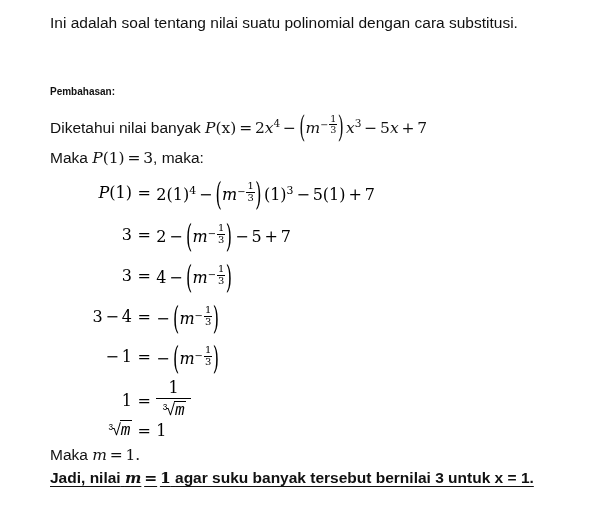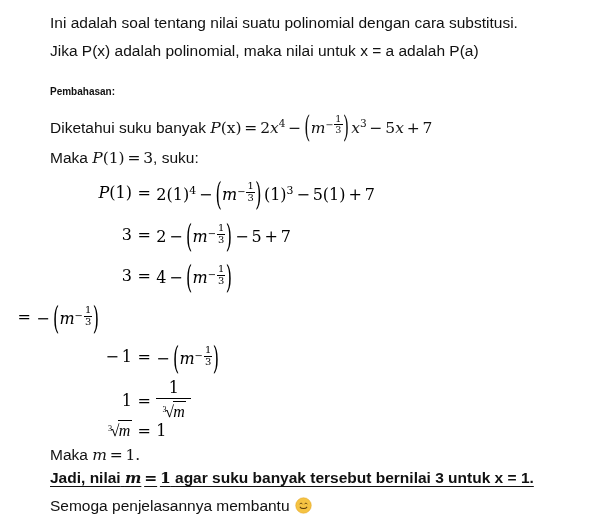--- a/index.html
+++ b/index.html
@@ -140,21 +140,21 @@
     padding: 2px 0.3em 0 0.3em;
     border-top: 1.4px solid #000;
     line-height: 1.1;
   }
 
   
   .root {
     display: inline-block;
     position: relative;
     white-space: nowrap;
-    font-family: Liberation Serif, serif;
+    font-family: Liberation Mono, monospace;
   }
   .root .idx {
     font-size: 0.52em;
     font-style: normal;
     position: relative;
     top: -0.62em;
     left: 0.16em;
     margin-right: -0.04em;
   }
   .root .sign {
@@ -202,38 +202,37 @@
     vertical-align: -3px;
     margin-left: 5px;
   }
 </style>
 </head>
 <body>
 
 <div class="page">
 
   <div class="line intro1">Ini adalah soal tentang nilai suatu polinomial dengan cara substitusi.</div>
-  <div class="line intro2">Jika P(x) adalah polinomial, maka nilai untuk x = a adalah P(a)</div>
 
   <div class="line heading">Pembahasan:</div>
 
   <div class="line diketahui">
-    <span>Diketahui suku banyak</span>
+    <span>Diketahui nilai banyak</span>
     <span class="mth">P</span><span class="mnum">(x)</span><span class="op">=</span><span class="mnum">2</span><span class="mth">x</span><span class="sup">4</span><span class="op">−</span><span class="bigparen">(</span><span class="mth">m</span><span class="expfrac"><span class="wrap">
           <span class="minus">−</span>
           <span class="stack">
             <span class="num">1</span>
             <span class="den">3</span>
           </span>
         </span></span><span class="bigparen">)</span><span class="mth" style="margin-left:2px">x</span><span class="sup">3</span><span class="op">−</span><span class="mnum">5</span><span class="mth">x</span><span class="op">+</span><span class="mnum">7</span>
   </div>
 
   <div class="line jika">
     <span>Maka</span>
-    <span class="mth">P</span><span class="mnum">(1)</span><span class="op">=</span><span class="mnum">3</span><span>, suku:</span>
+    <span class="mth">P</span><span class="mnum">(1)</span><span class="op">=</span><span class="mnum">3</span><span>, maka:</span>
   </div>
 
   <div class="eqblock" style="top:180px">
     <div class="eqrow">
       <span class="lhs"><span class="mth">P</span><span class="mnum">(1)</span></span>
       <span class="eqsign">=</span>
       <span class="rhs"><span class="mnum">2</span><span class="mnum">(1)</span><span class="sup">4</span><span class="op">−</span><span class="bigparen">(</span><span class="mth">m</span><span class="expfrac"><span class="wrap">
               <span class="minus">−</span>
               <span class="stack">
                 <span class="num">1</span>
@@ -266,20 +265,21 @@
               <span class="stack">
                 <span class="num">1</span>
                 <span class="den">3</span>
               </span>
             </span></span><span class="bigparen">)</span></span>
     </div>
   </div>
 
   <div class="eqblock" style="top:304px">
     <div class="eqrow">
+      <span class="lhs"><span class="mnum">3</span><span class="op">−</span><span class="mnum">4</span></span>
       <span class="eqsign">=</span>
       <span class="rhs"><span class="op" style="padding-left:0">−</span><span class="bigparen">(</span><span class="mth">m</span><span class="expfrac"><span class="wrap">
               <span class="minus">−</span>
               <span class="stack">
                 <span class="num">1</span>
                 <span class="den">3</span>
               </span>
             </span></span><span class="bigparen">)</span></span>
     </div>
   </div>
@@ -321,22 +321,14 @@
     <span>Maka</span>
     <span class="mth">m</span><span class="op">=</span><span class="mnum">1</span><span class="mnum">.</span>
   </div>
 
   <div class="line jadi">
     <span>Jadi, nilai</span>
     <span class="mth">m</span><span class="op">=</span><span class="mnum">1</span>
     <span>agar suku banyak tersebut bernilai 3 untuk x = 1.</span>
   </div>
 
-  <div class="line semoga">
-    <span>Semoga penjelasannya membantu</span><span class="emoji-face"><svg viewBox="0 0 36 36" width="17" height="17" aria-hidden="true">
-          <circle cx="18" cy="18" r="16.5" fill="#f5c343" stroke="#e0a021" stroke-width="1"></circle>
-          <path d="M10.5 14.5c1.2-2.2 3.6-2.2 4.8 0" fill="none" stroke="#5a3a0a" stroke-width="2" stroke-linecap="round"></path>
-          <path d="M20.7 14.5c1.2-2.2 3.6-2.2 4.8 0" fill="none" stroke="#5a3a0a" stroke-width="2" stroke-linecap="round"></path>
-          <path d="M11 21.5c1.8 3.6 12.2 3.6 14 0" fill="none" stroke="#5a3a0a" stroke-width="2.2" stroke-linecap="round"></path>
-        </svg></span>
-  </div>
 
 </div>
 
 </body></html>

